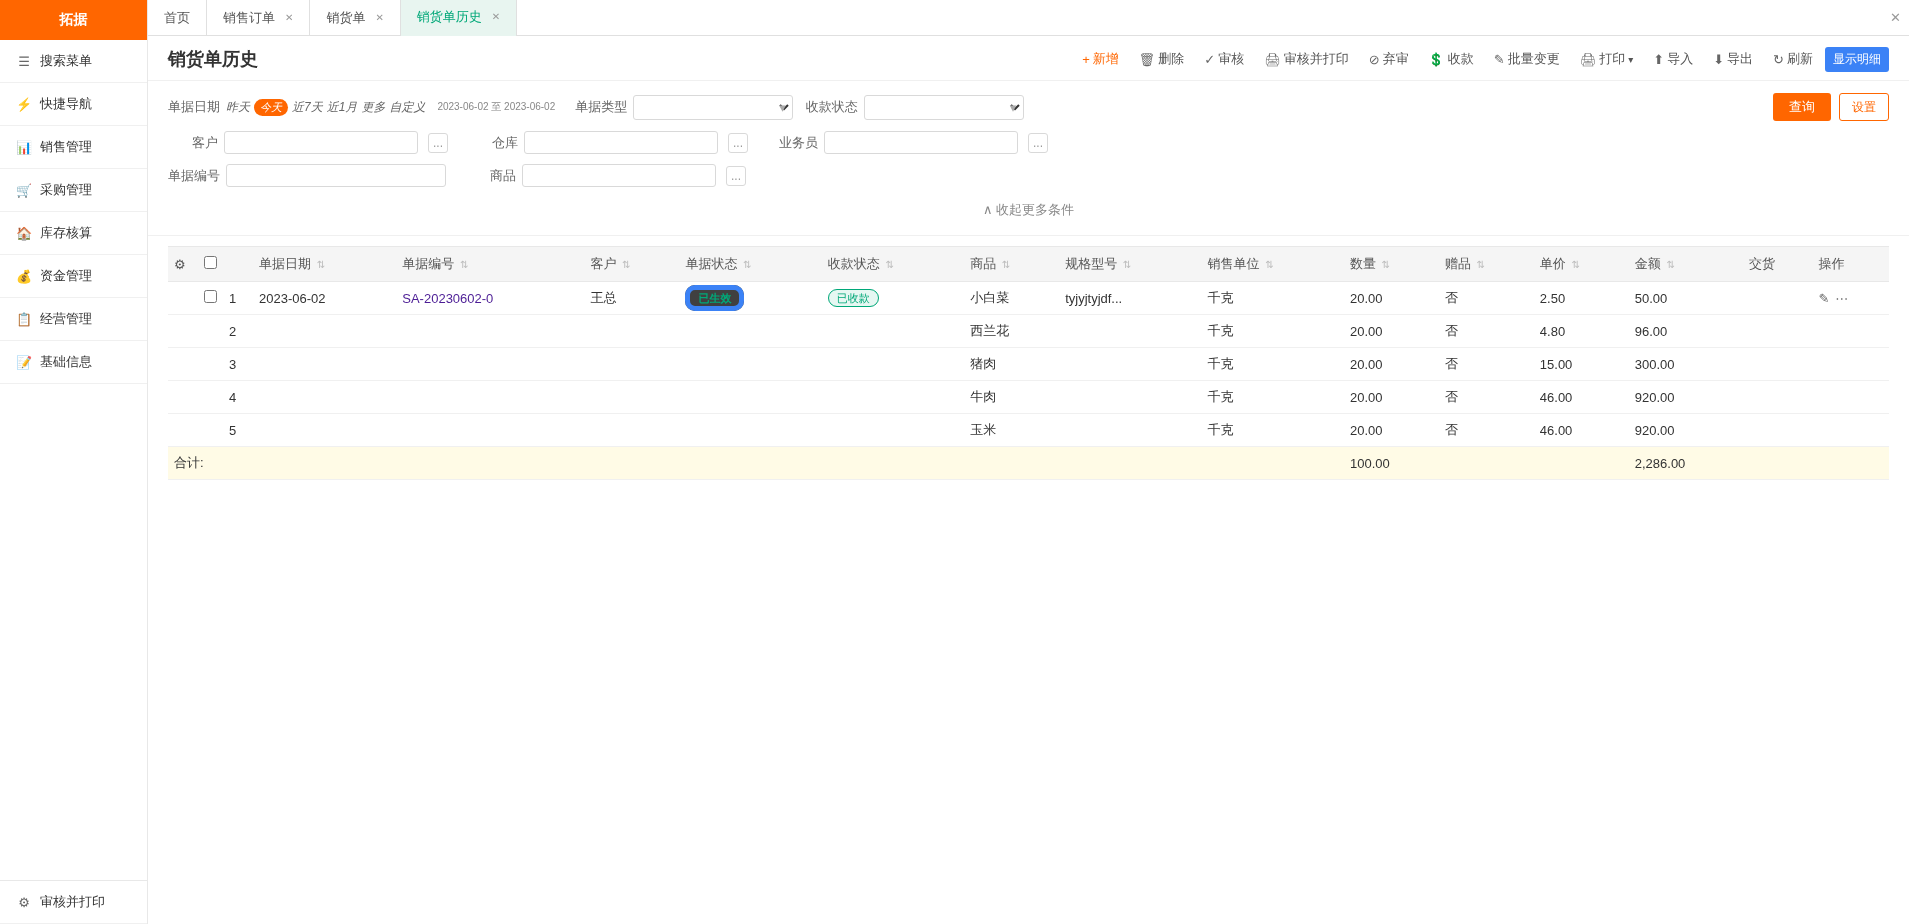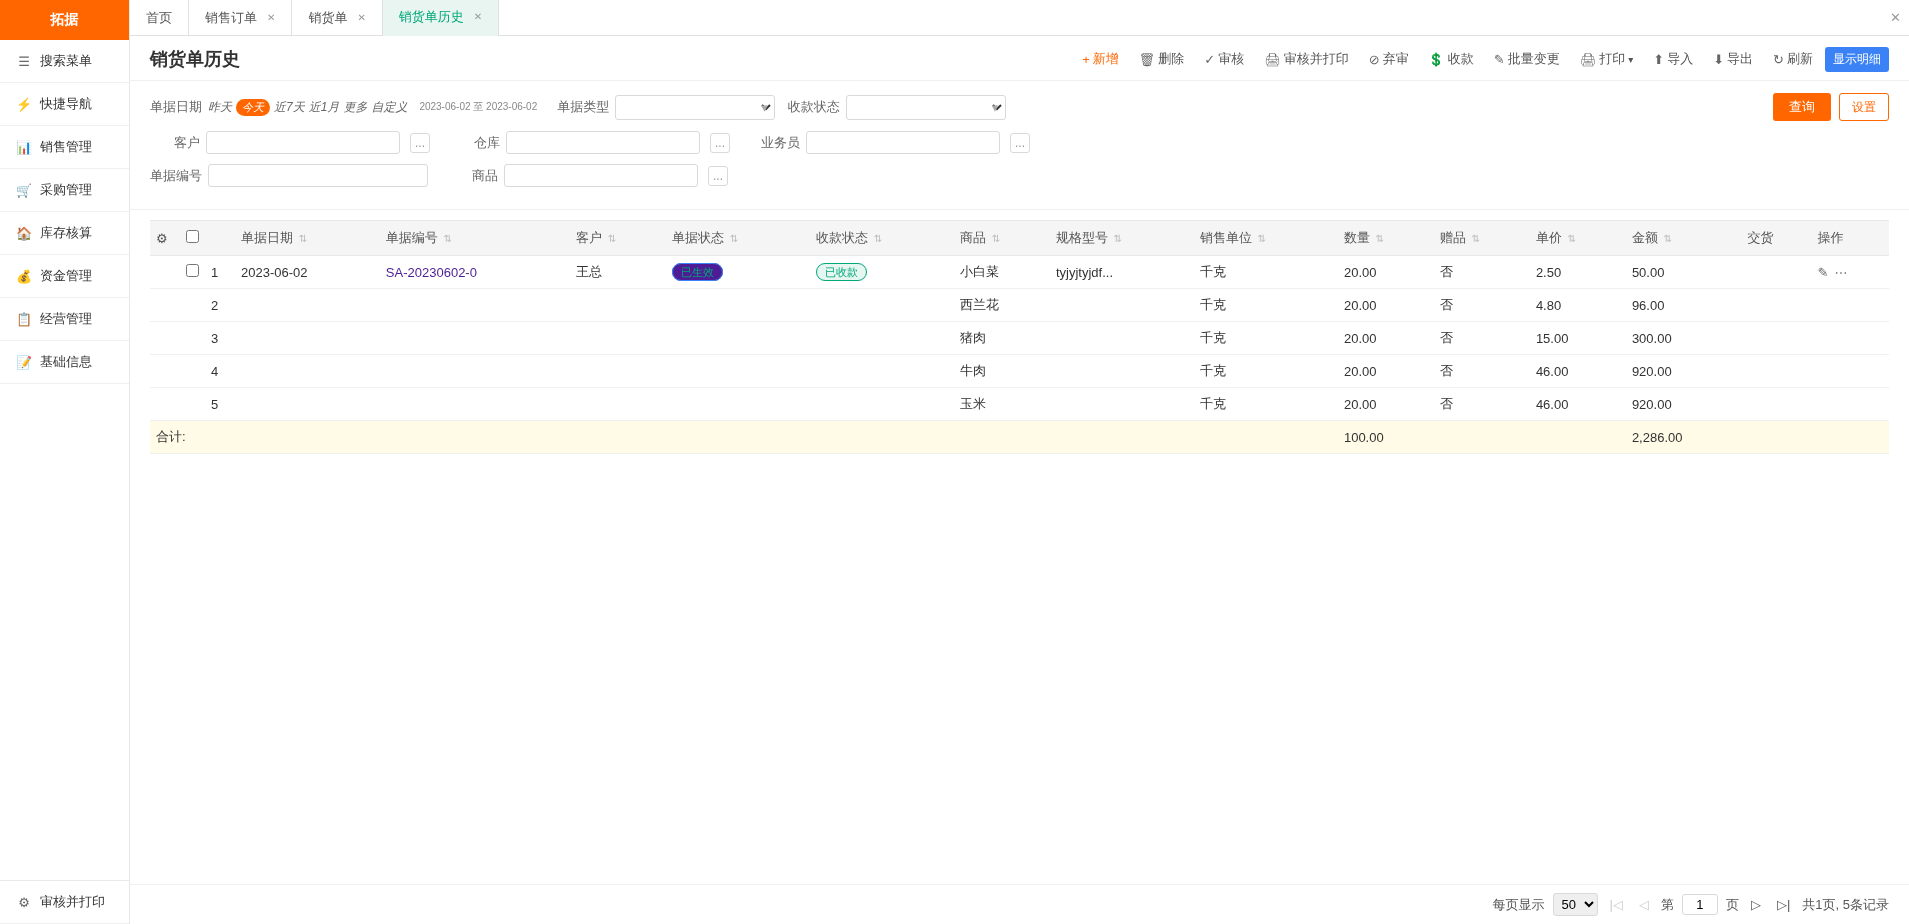--- a/index.html
+++ b/index.html
@@ -1,19 +1,19 @@
 <!DOCTYPE html>
 <html><head>
   <meta charset="utf-8">
   <style>
     * { box-sizing: border-box; margin: 0; padding: 0; font-family: 'Microsoft YaHei', Arial, sans-serif; font-size: 13px; }
     body { display: flex; height: 924px; overflow: hidden; background: #f5f5f5; }
 
     
-    .sidebar { width: 130px; background: #fff; border-right: 1px solid #e8e8e8; display: flex; flex-direction: column; min-height: 924px; }
+    .sidebar { width: 148px; background: #fff; border-right: 1px solid #e8e8e8; display: flex; flex-direction: column; min-height: 924px; }
     .sidebar-logo { height: 40px; background: #ff6600; display: flex; align-items: center; justify-content: center; color: #fff; font-size: 14px; font-weight: bold; }
     .sidebar-item { display: flex; align-items: center; padding: 12px 16px; cursor: pointer; color: #333; gap: 8px; border-bottom: 1px solid #f0f0f0; }
     .sidebar-icon { width: 16px; height: 16px; display: inline-flex; align-items: center; justify-content: center; color: #666; }
     .sidebar-bottom { margin-top: auto; border-top: 1px solid #e8e8e8; }
 
     
     .main { flex: 1; display: flex; flex-direction: column; overflow: hidden; }
 
     
     .tab-bar { height: 36px; background: #fff; display: flex; align-items: center; border-bottom: 1px solid #e0e0e0; padding-left: 0; }
@@ -53,21 +53,21 @@
 
     
     .table-area { flex: 1; overflow: auto; padding: 10px 20px 0 20px; }
     table { width: 100%; border-collapse: collapse; font-size: 12px; }
     thead tr { background: #f5f5f5; }
     th { padding: 8px 6px; text-align: left; color: #555; font-weight: normal; border-bottom: 1px solid #e8e8e8; border-top: 1px solid #e8e8e8; white-space: nowrap; }
     th.sortable { cursor: pointer; }
     th .sort-icon { color: #bbb; font-size: 10px; margin-left: 2px; }
     td { padding: 7px 6px; border-bottom: 1px solid #f0f0f0; color: #333; white-space: nowrap; }
     .status-badge { padding: 2px 8px; border-radius: 10px; font-size: 11px; }
-    .status-active { background: #4c1d95; color: #00a878; border: 1px solid #3b82f6; }
+    .status-active { background: #404040; color: #00a878; border: 5px solid #3b82f6; font-weight: bold; }
     .status-paid { background: #e6f7f2; color: #00a878; border: 1px solid #00a878; }
     .row-ops { display: flex; gap: 6px; }
     .row-op-btn { color: #666; cursor: pointer; font-size: 13px; }
 
     
     .table-footer { background: #fffbe6; border-top: 1px solid #e8e8e8; }
     .table-footer td { padding: 7px 6px; color: #333; font-weight: normal; }
 
     
     .pagination { display: flex; align-items: center; justify-content: flex-end; padding: 8px 20px; border-top: 1px solid #f0f0f0; gap: 8px; font-size: 12px; color: #555; }
@@ -261,20 +261,24 @@
           <span class="filter-label">单据编号</span>
           <input class="filter-input" style="min-width: 220px;">
         </div>
         <div class="filter-item">
           <span class="filter-label">商品</span>
           <input class="filter-input" style="min-width: 180px;">
           <span class="ellipsis-btn">...</span>
         </div>
       </div>
 
+      <div class="collapse-bar">
+        <span>∧</span>
+        <span>收起更多条件</span>
+      </div>
     </div>
 
     <div class="table-area">
       <table>
         <thead>
           <tr>
             <th style="width:30px;">
               <span>⚙</span>
             </th>
             <th class="checkbox-col">
@@ -455,29 +459,15 @@
             <td>100.00</td>
             <td></td>
             <td></td>
             <td>2,286.00</td>
             <td colspan="2"></td>
           </tr>
         </tfoot>
       </table>
     </div>
 
-    <div class="pagination">
-      <span>每页显示</span>
-      <select class="page-size-select">
-        <option>50</option>
-      </select>
-      <span class="pagination-arrow disabled">|◁</span>
-      <span class="pagination-arrow disabled">◁</span>
-      <span>第</span>
-      <input class="pagination-input" type="text" value="1" style="">
-      <span>页</span>
-      <span class="pagination-arrow">▷</span>
-      <span class="pagination-arrow">▷|</span>
-      <span>共1页, 5条记录</span>
-    </div>
 
   </div>
 </div>
 
 </body></html>

